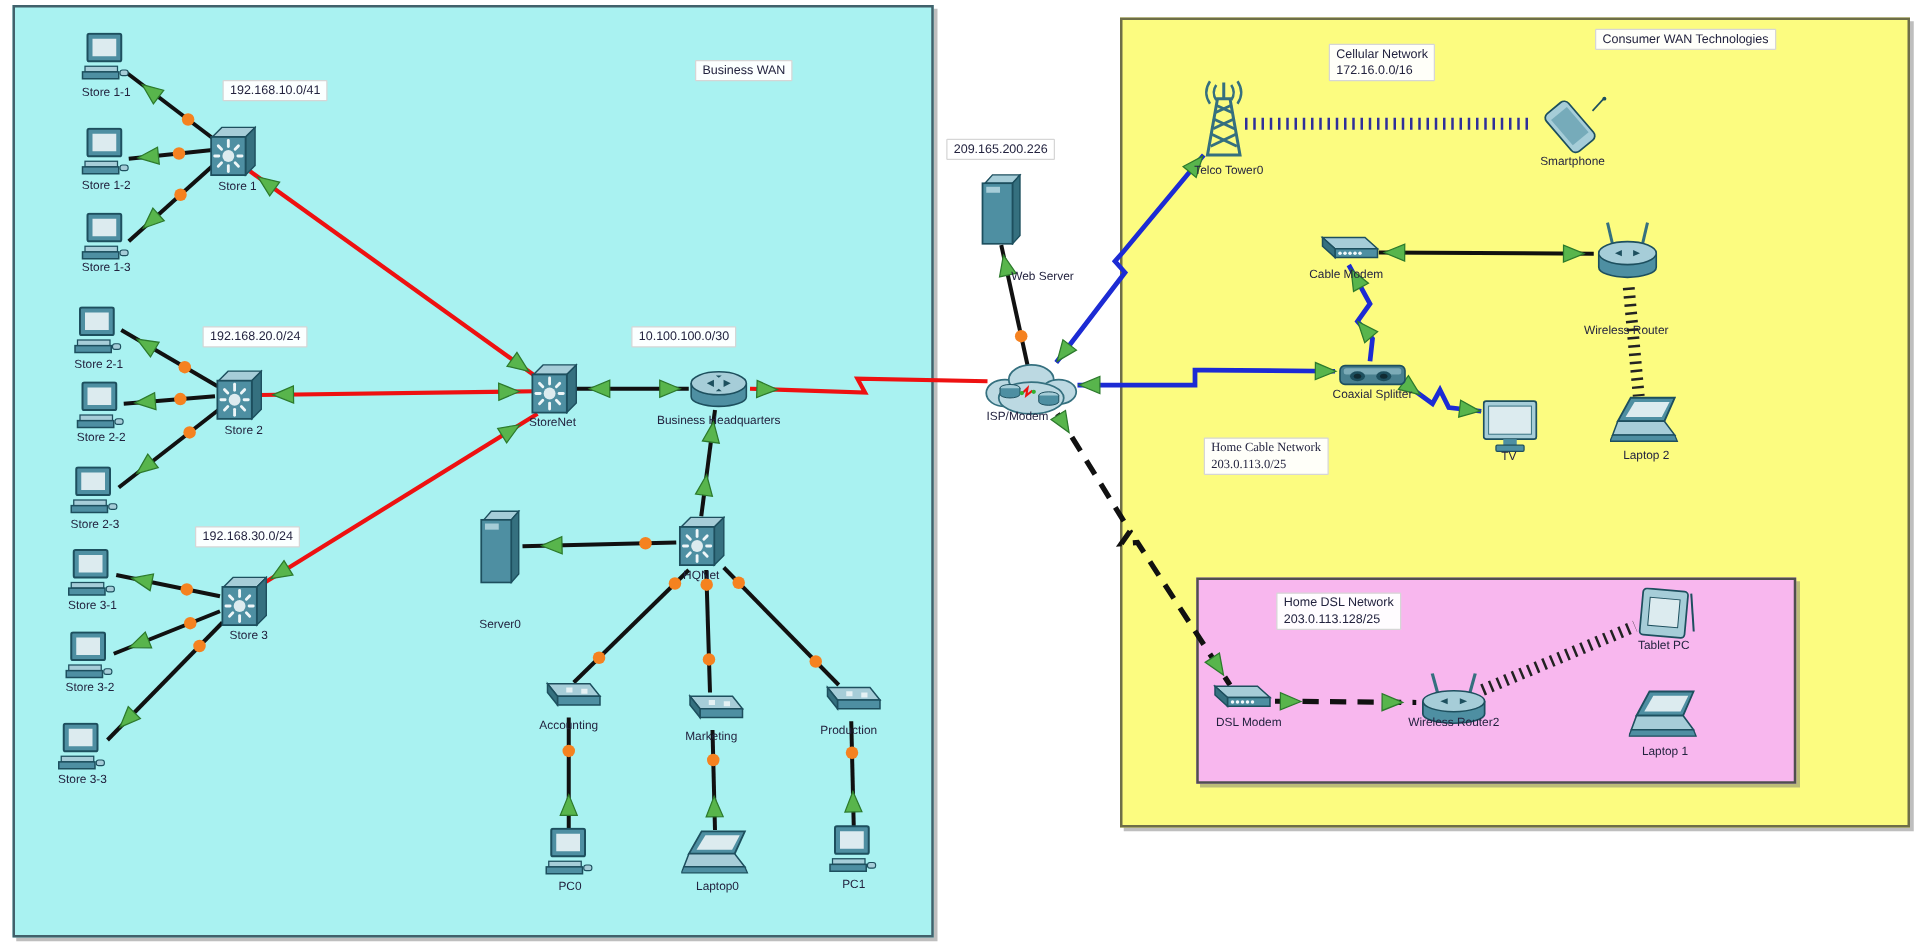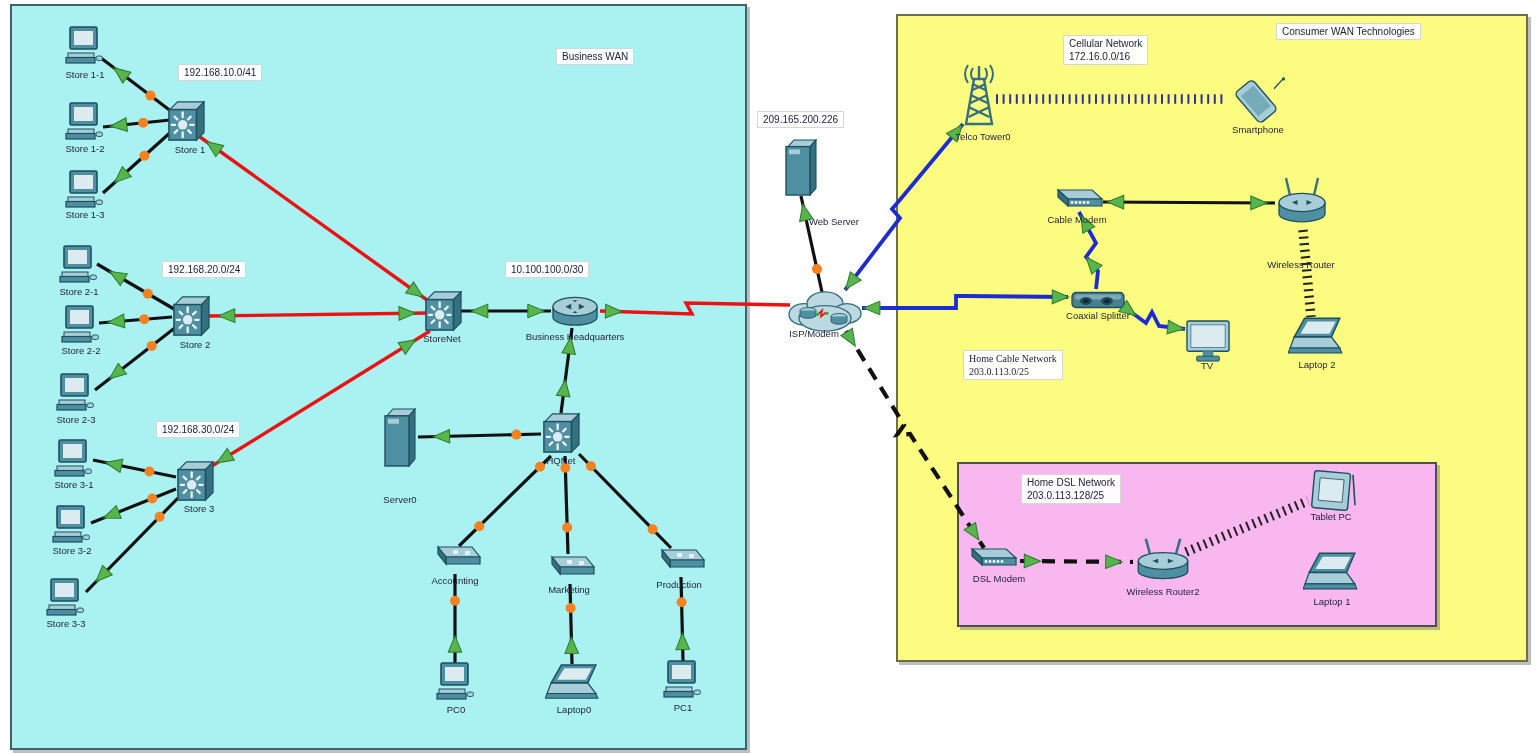--- a/index.html
+++ b/index.html
@@ -441,21 +441,21 @@
       </svg></div>
     <div class="dev-label" style="left: 991px; top: 574px; padding-left: 16px;">DSL Modem</div>
     <div class="device" style="left: 1134px; top: 536px; width: 58px; height: 50px;"><svg viewBox="0 0 54 54" width="100%" height="100%" preserveAspectRatio="none">
         <line x1="16" y1="24" x2="11" y2="3" stroke="#35707f" stroke-width="2.4"></line>
         <line x1="38" y1="24" x2="43" y2="3" stroke="#35707f" stroke-width="2.4"></line>
         <path d="M4 27 L4 38 A23 8 0 0 0 50 38 L50 27" fill="#4e8fa2" stroke="#1d4f5e" stroke-width="1.3"></path>
         <ellipse cx="27" cy="27" rx="23" ry="9" fill="#a6cdd8" stroke="#1d4f5e" stroke-width="1.3"></ellipse>
         <path d="M17 27 l5.5 -2.5 v5 z" fill="#1d4f5e"></path>
         <path d="M37 27 l-5.5 -2.5 v5 z" fill="#1d4f5e"></path>
       </svg></div>
-    <div class="dev-label" style="left: 1163px; top: 587px; text-align: center;">Wireless Router2</div>
+    <div class="dev-label" style="left: 1163px; top: 574px; text-align: center;">Wireless Router2</div>
     <div class="device" style="left: 1304px; top: 470px; width: 54px; height: 43px;"><svg viewBox="0 0 54 44" width="100%" height="100%" preserveAspectRatio="none">
         <g transform="rotate(5 27 22)">
           <rect x="9" y="2" width="36" height="38" rx="3" fill="#a6cdd8" stroke="#1d4f5e" stroke-width="1.4"></rect>
           <rect x="15" y="9" width="24" height="23" fill="#dcebef" stroke="#1d4f5e" stroke-width="0.8"></rect>
         </g>
         <line x1="49" y1="5" x2="51" y2="36" stroke="#1d4f5e" stroke-width="1.6"></line>
       </svg></div>
     <div class="dev-label" style="left: 1331px; top: 512px;">Tablet PC</div>
     <div class="device" style="left: 1303px; top: 551px; width: 58px; height: 43px;"><svg viewBox="0 0 56 38" width="100%" height="100%" preserveAspectRatio="none">
         <polygon points="16,2 50,2 42,19 6,19" fill="#4e8fa2" stroke="#1d4f5e" stroke-width="1.4"></polygon>

